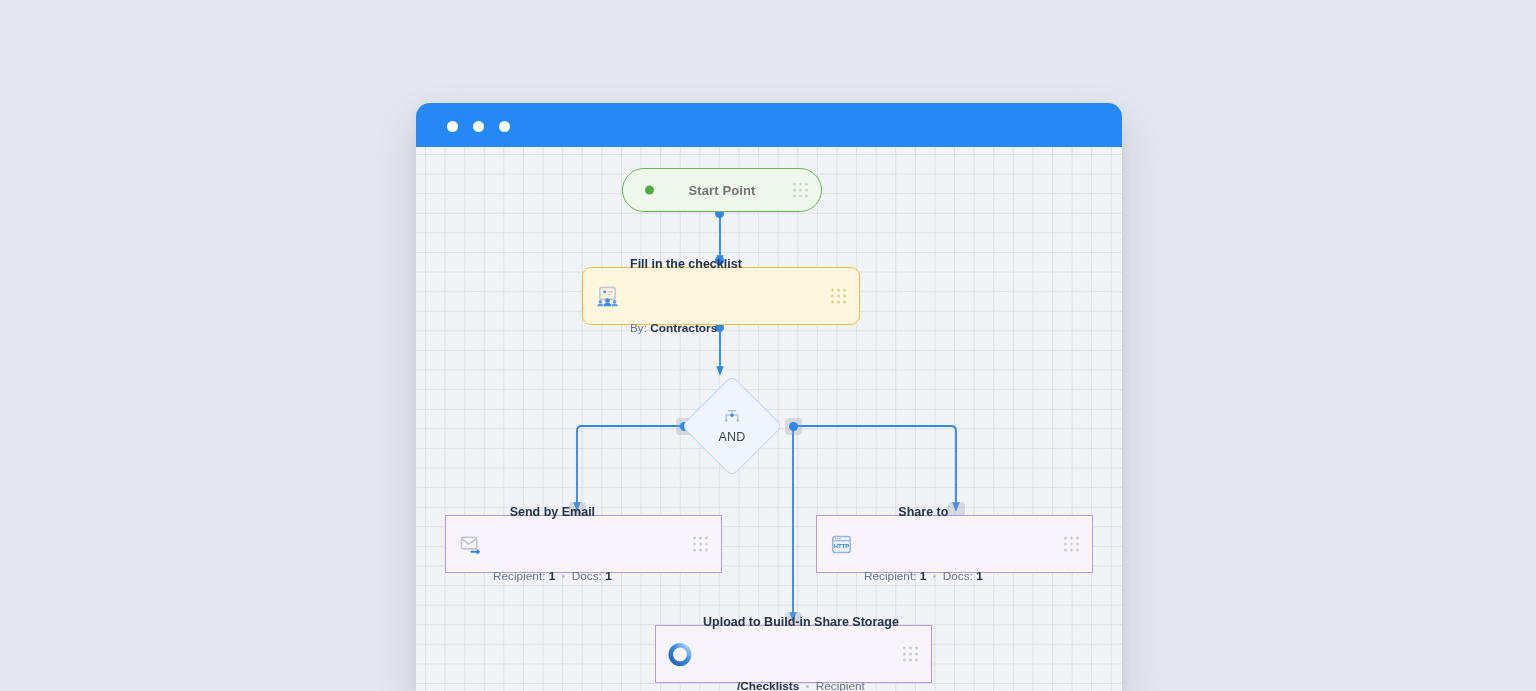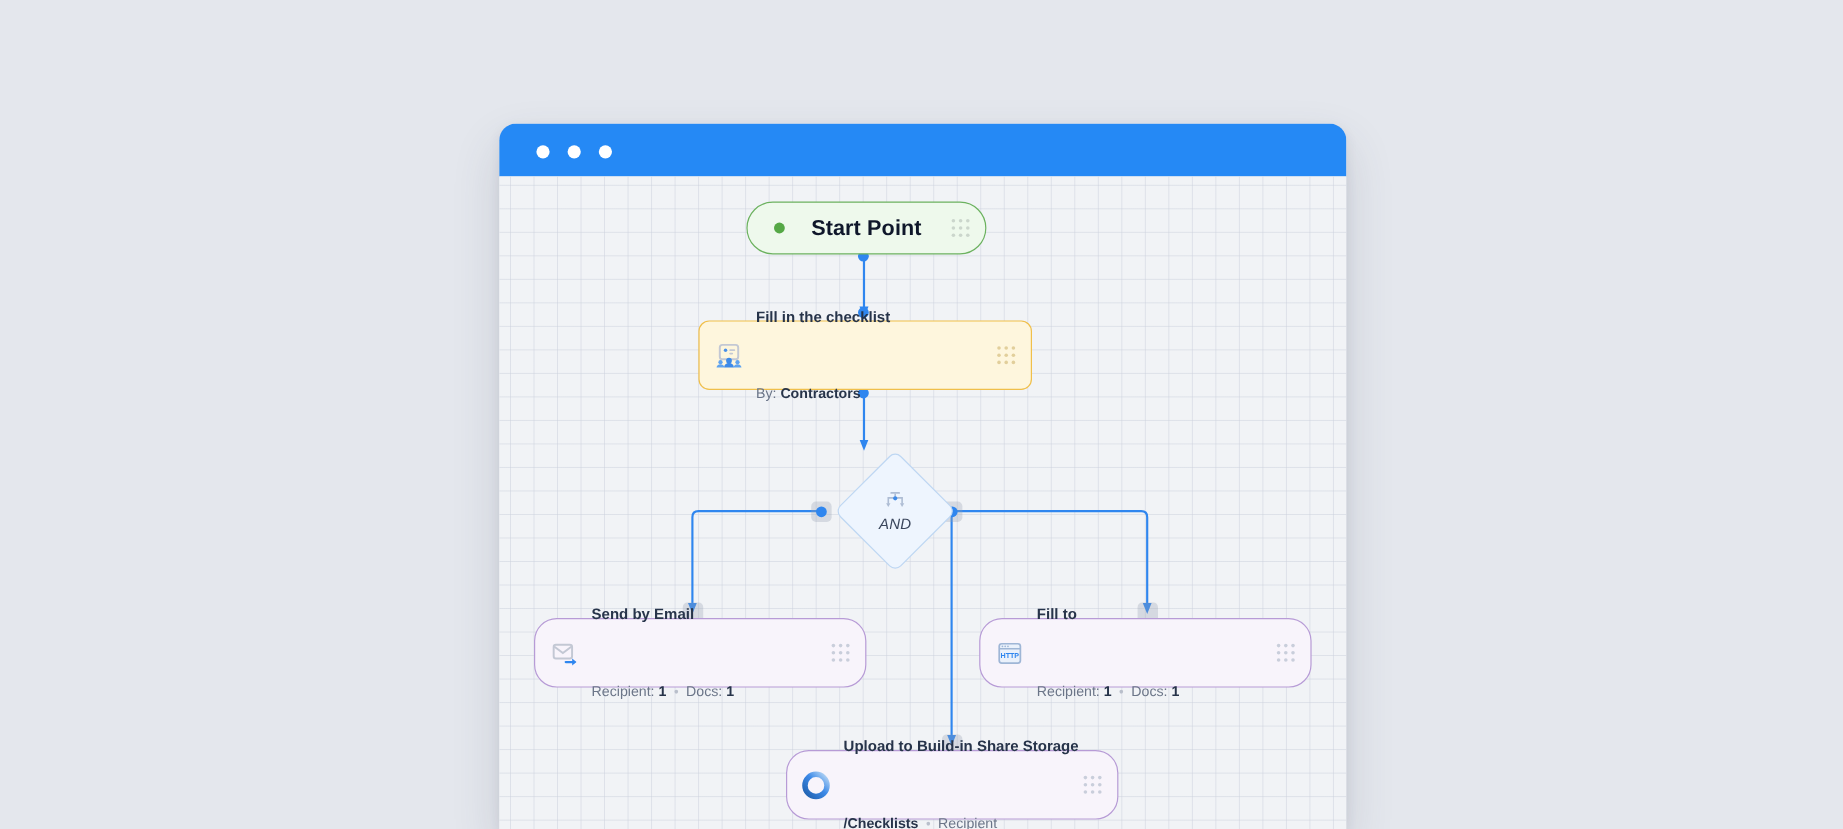--- a/index.html
+++ b/index.html
@@ -90,44 +90,45 @@
   }
   #node-start .startdot {
     position: absolute;
     left: 22px; top: 50%;
     transform: translateY(-50%);
     width: 9px; height: 9px;
     border-radius: 50%;
     background: #55a846;
   }
   #node-start .ntitle {
-    font-size: 18px;
+    font-size: 13px;
     font-weight: 700;
-    color: #0f172a;
+    color: #737373;
     letter-spacing: 0.1px;
   }
 
   
   #node-task {
     left: 166px;
     top: 120px;
     width: 278px;
     height: 58px;
     background: #fef6dd;
     border: 1.5px solid #f0bf4a;
     border-radius: 9px;
     padding-left: 12px;
   }
 
   
   .node-action {
     background: #f8f4fb;
     border: 1.5px solid #b79bd6;
-    border-radius: 19px;
+    border-radius: 0;
     padding-left: 12px;
+    text-align: center;
   }
   #node-email { left: 29px; top: 368px; width: 277px; height: 58px; }
   #node-share { left: 400px; top: 368px; width: 277px; height: 58px; }
   #node-upload { left: 239px; top: 478px; width: 277px; height: 58px; }
 
   .nicon {
     width: 24px; height: 24px;
     flex: 0 0 24px;
     display: flex;
     align-items: center;
@@ -163,25 +164,24 @@
     grid-template-rows: repeat(3, 3px);
     gap: 3px;
   }
   .handle i { display: block; width: 3px; height: 3px; border-radius: 50%; background: #c9cedb; }
   #node-task .handle i { background: #e2cf9b; }
   #node-start .handle i { background: #cbd6cc; }
 
   
   #node-gate {
     position: absolute;
-    left: 279px;
+    left: 265px;
     top: 228px;
     width: 102px;
     height: 102px;
-    font-style: italic;
   }
   #node-gate .dshape {
     position: absolute;
     left: 15px; top: 15px;
     width: 72px; height: 72px;
     background: #eef5fe;
     border: 1.5px solid #bed7f3;
     border-radius: 7px;
     transform: rotate(45deg);
   }
@@ -374,21 +374,21 @@
           <svg width="23" height="23" viewBox="0 0 24 24">
             <rect x="2.8" y="3.6" width="18.4" height="16.8" rx="2.2" fill="#eaf1fb" stroke="#9fb6d6" stroke-width="1.5"></rect>
             <path d="M2.8 8 L21.2 8" stroke="#9fb6d6" stroke-width="1.3"></path>
             <circle cx="5.6" cy="5.8" r="0.75" fill="#9fb6d6"></circle>
             <circle cx="8" cy="5.8" r="0.75" fill="#9fb6d6"></circle>
             <circle cx="10.4" cy="5.8" r="0.75" fill="#9fb6d6"></circle>
             <text x="12" y="16.1" font-family="Liberation Sans, sans-serif" font-size="6.2" font-weight="700" fill="#2f86ef" text-anchor="middle">HTTP</text>
           </svg>
         </span>
         <span class="ntext">
-          <span class="ntitle2">Fill to</span>
+          <span class="ntitle2">Share to</span>
           <span class="nsub">
             <span>Recipient:</span>
             <b>1</b>
             <span class="nsep">•</span>
             <span>Docs:</span>
             <b>1</b>
           </span>
         </span>
         <span class="handle">
           <i></i>

